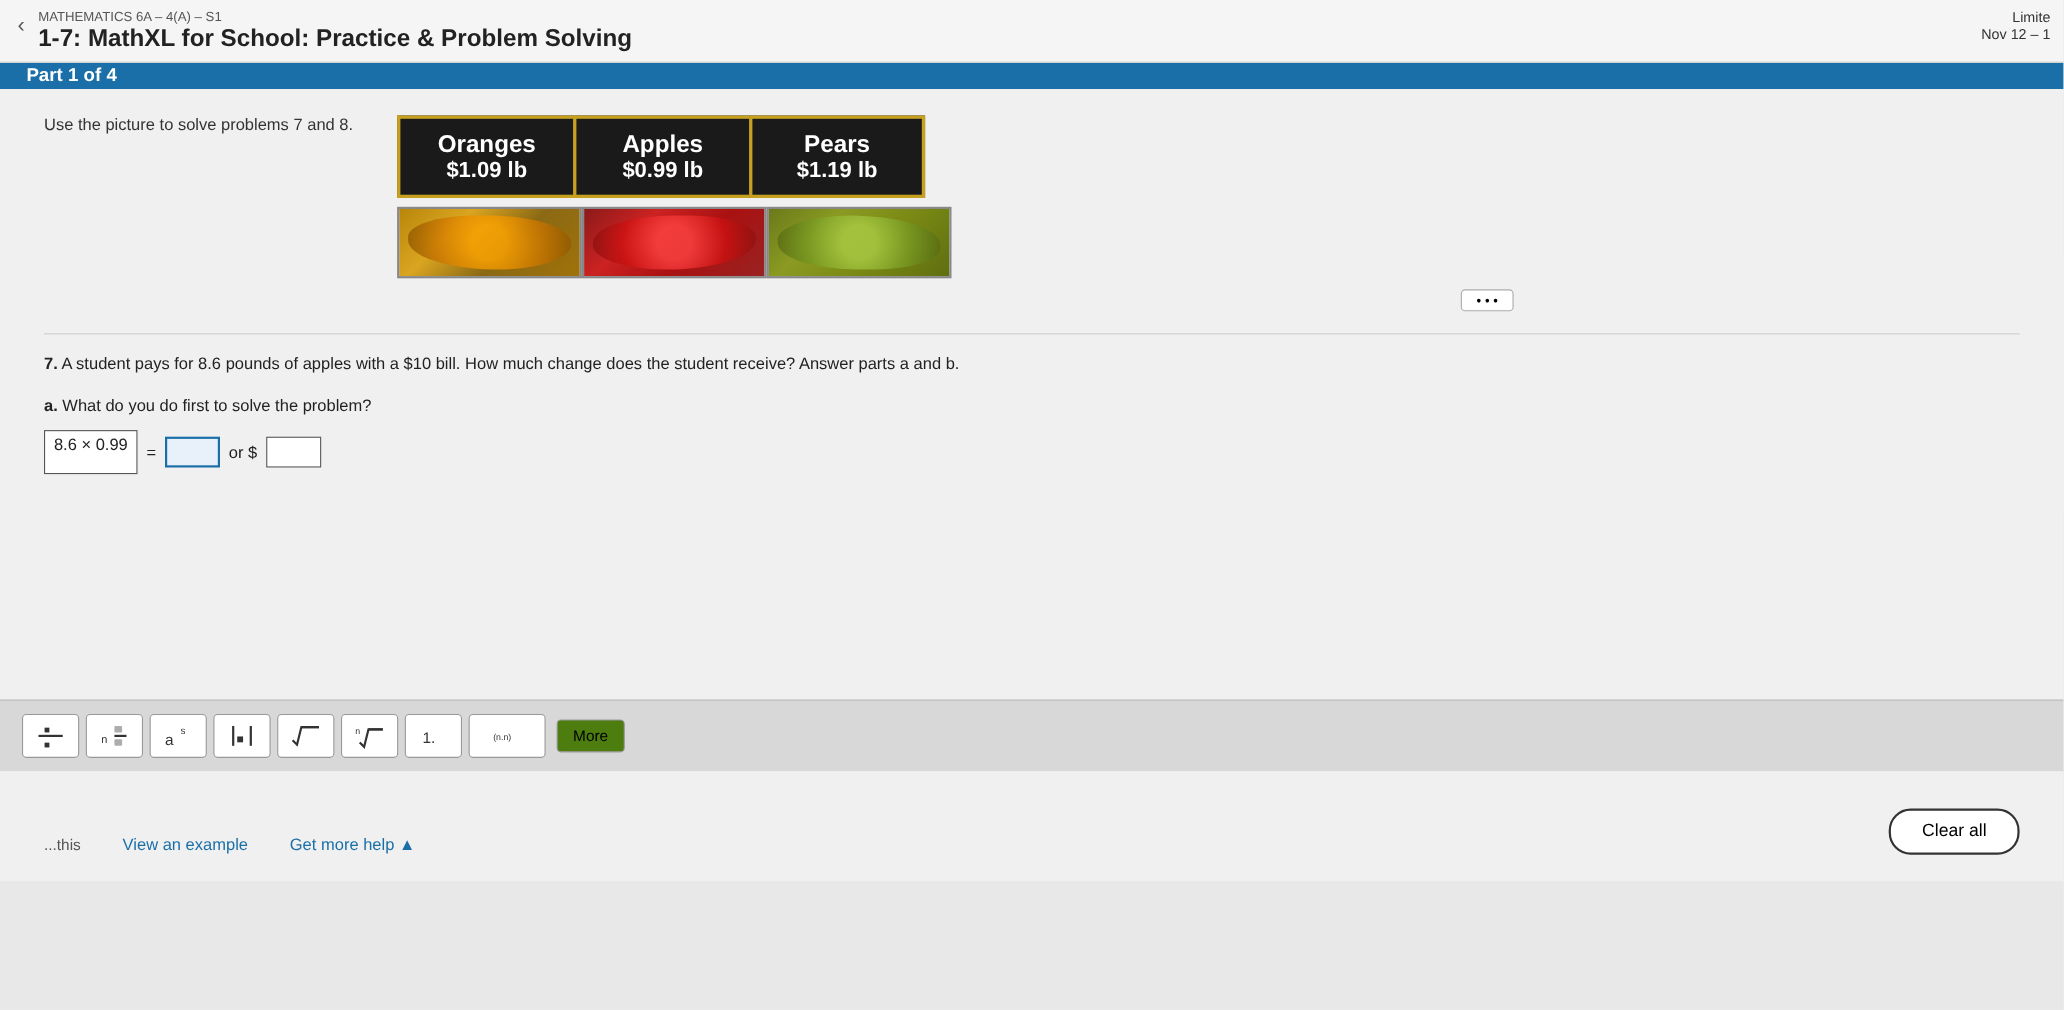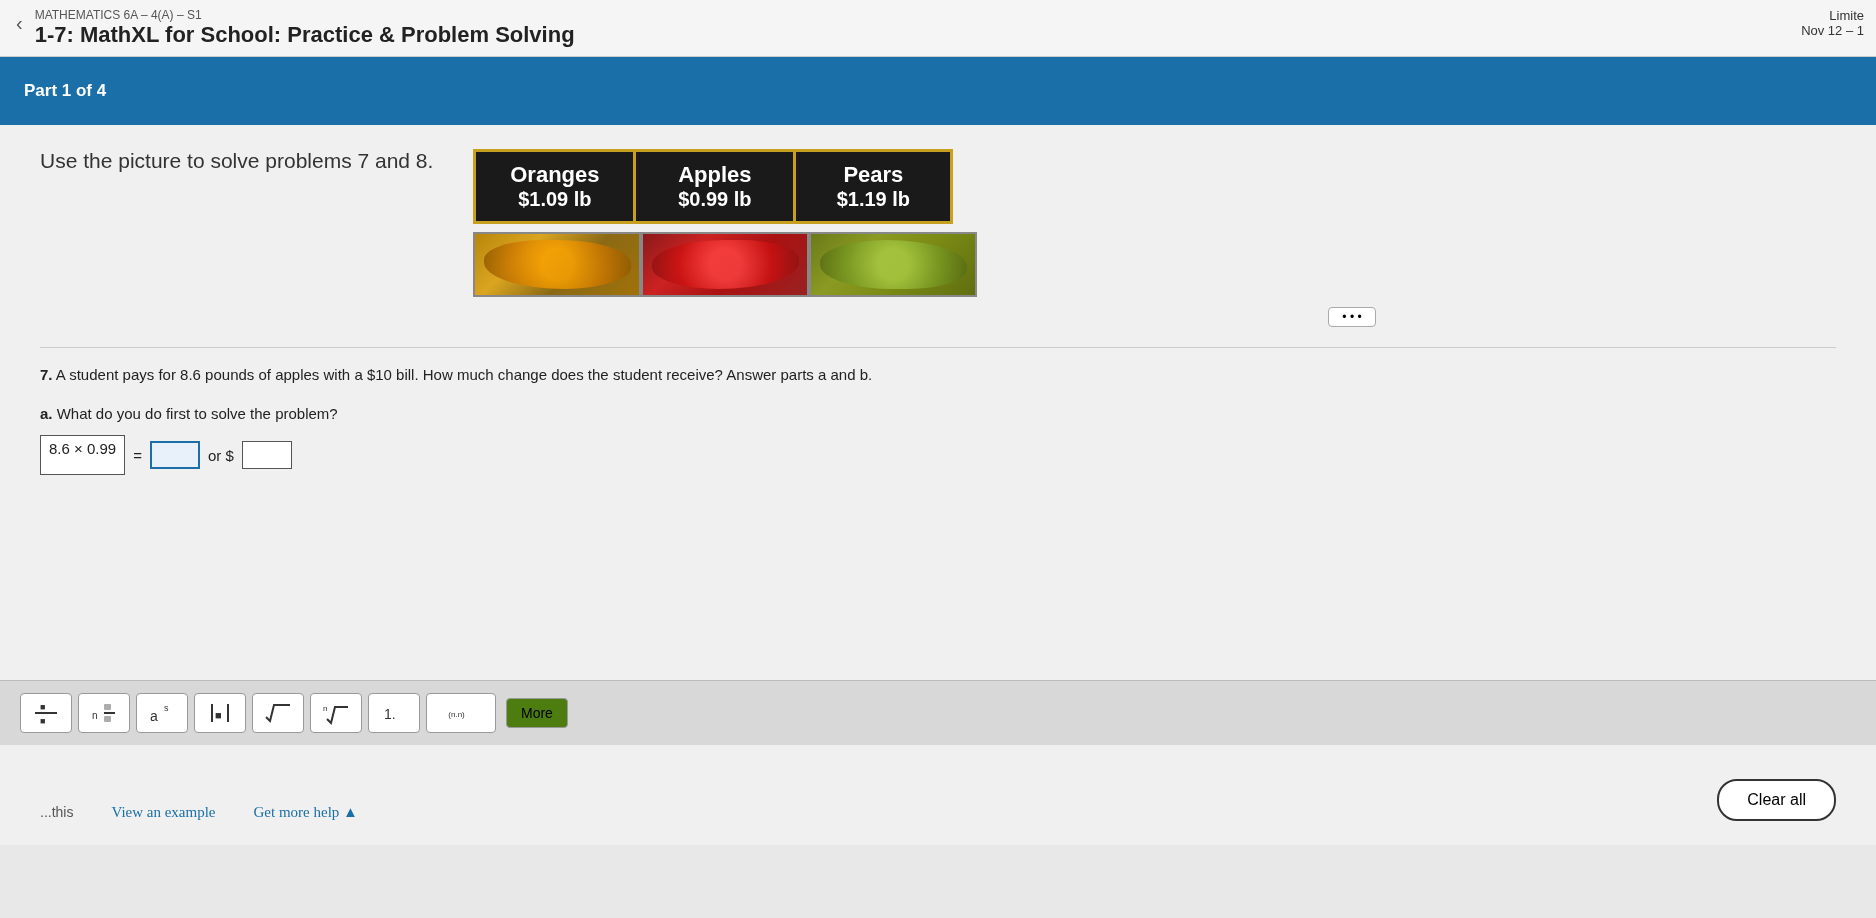--- a/index.html
+++ b/index.html
@@ -47,35 +47,35 @@
       top: 8px;
       text-align: right;
       font-size: 13px;
       color: #333;
     }
 
     
     .part-header {
       background: #1a6fa8;
       color: white;
-      padding: 24px 24px;
+      padding: 2px 24px;
       font-size: 17px;
       font-weight: bold;
     }
 
     
     .main-content {
       background: #f0f0f0;
       padding: 24px 40px;
       min-height: 720px;
       position: relative;
     }
 
     .problem-intro {
-      font-size: 21px;
+      font-size: 15px;
       color: #333;
       margin-bottom: 18px;
     }
 
     
     .fruit-display {
       display: flex;
       justify-content: flex-start;
       gap: 0;
       margin-bottom: 8px;
@@ -273,21 +273,20 @@
       left: 40px;
       display: flex;
       gap: 38px;
       font-size: 15px;
       color: #1a6fa8;
     }
     .bottom-links a {
       color: #1a6fa8;
       text-decoration: none;
       cursor: pointer;
-      font-family: Liberation Serif, serif;
     }
 
     
     .partial-text {
       font-size: 14px;
       color: #555;
     }
   </style>
 </head>
 <body>

